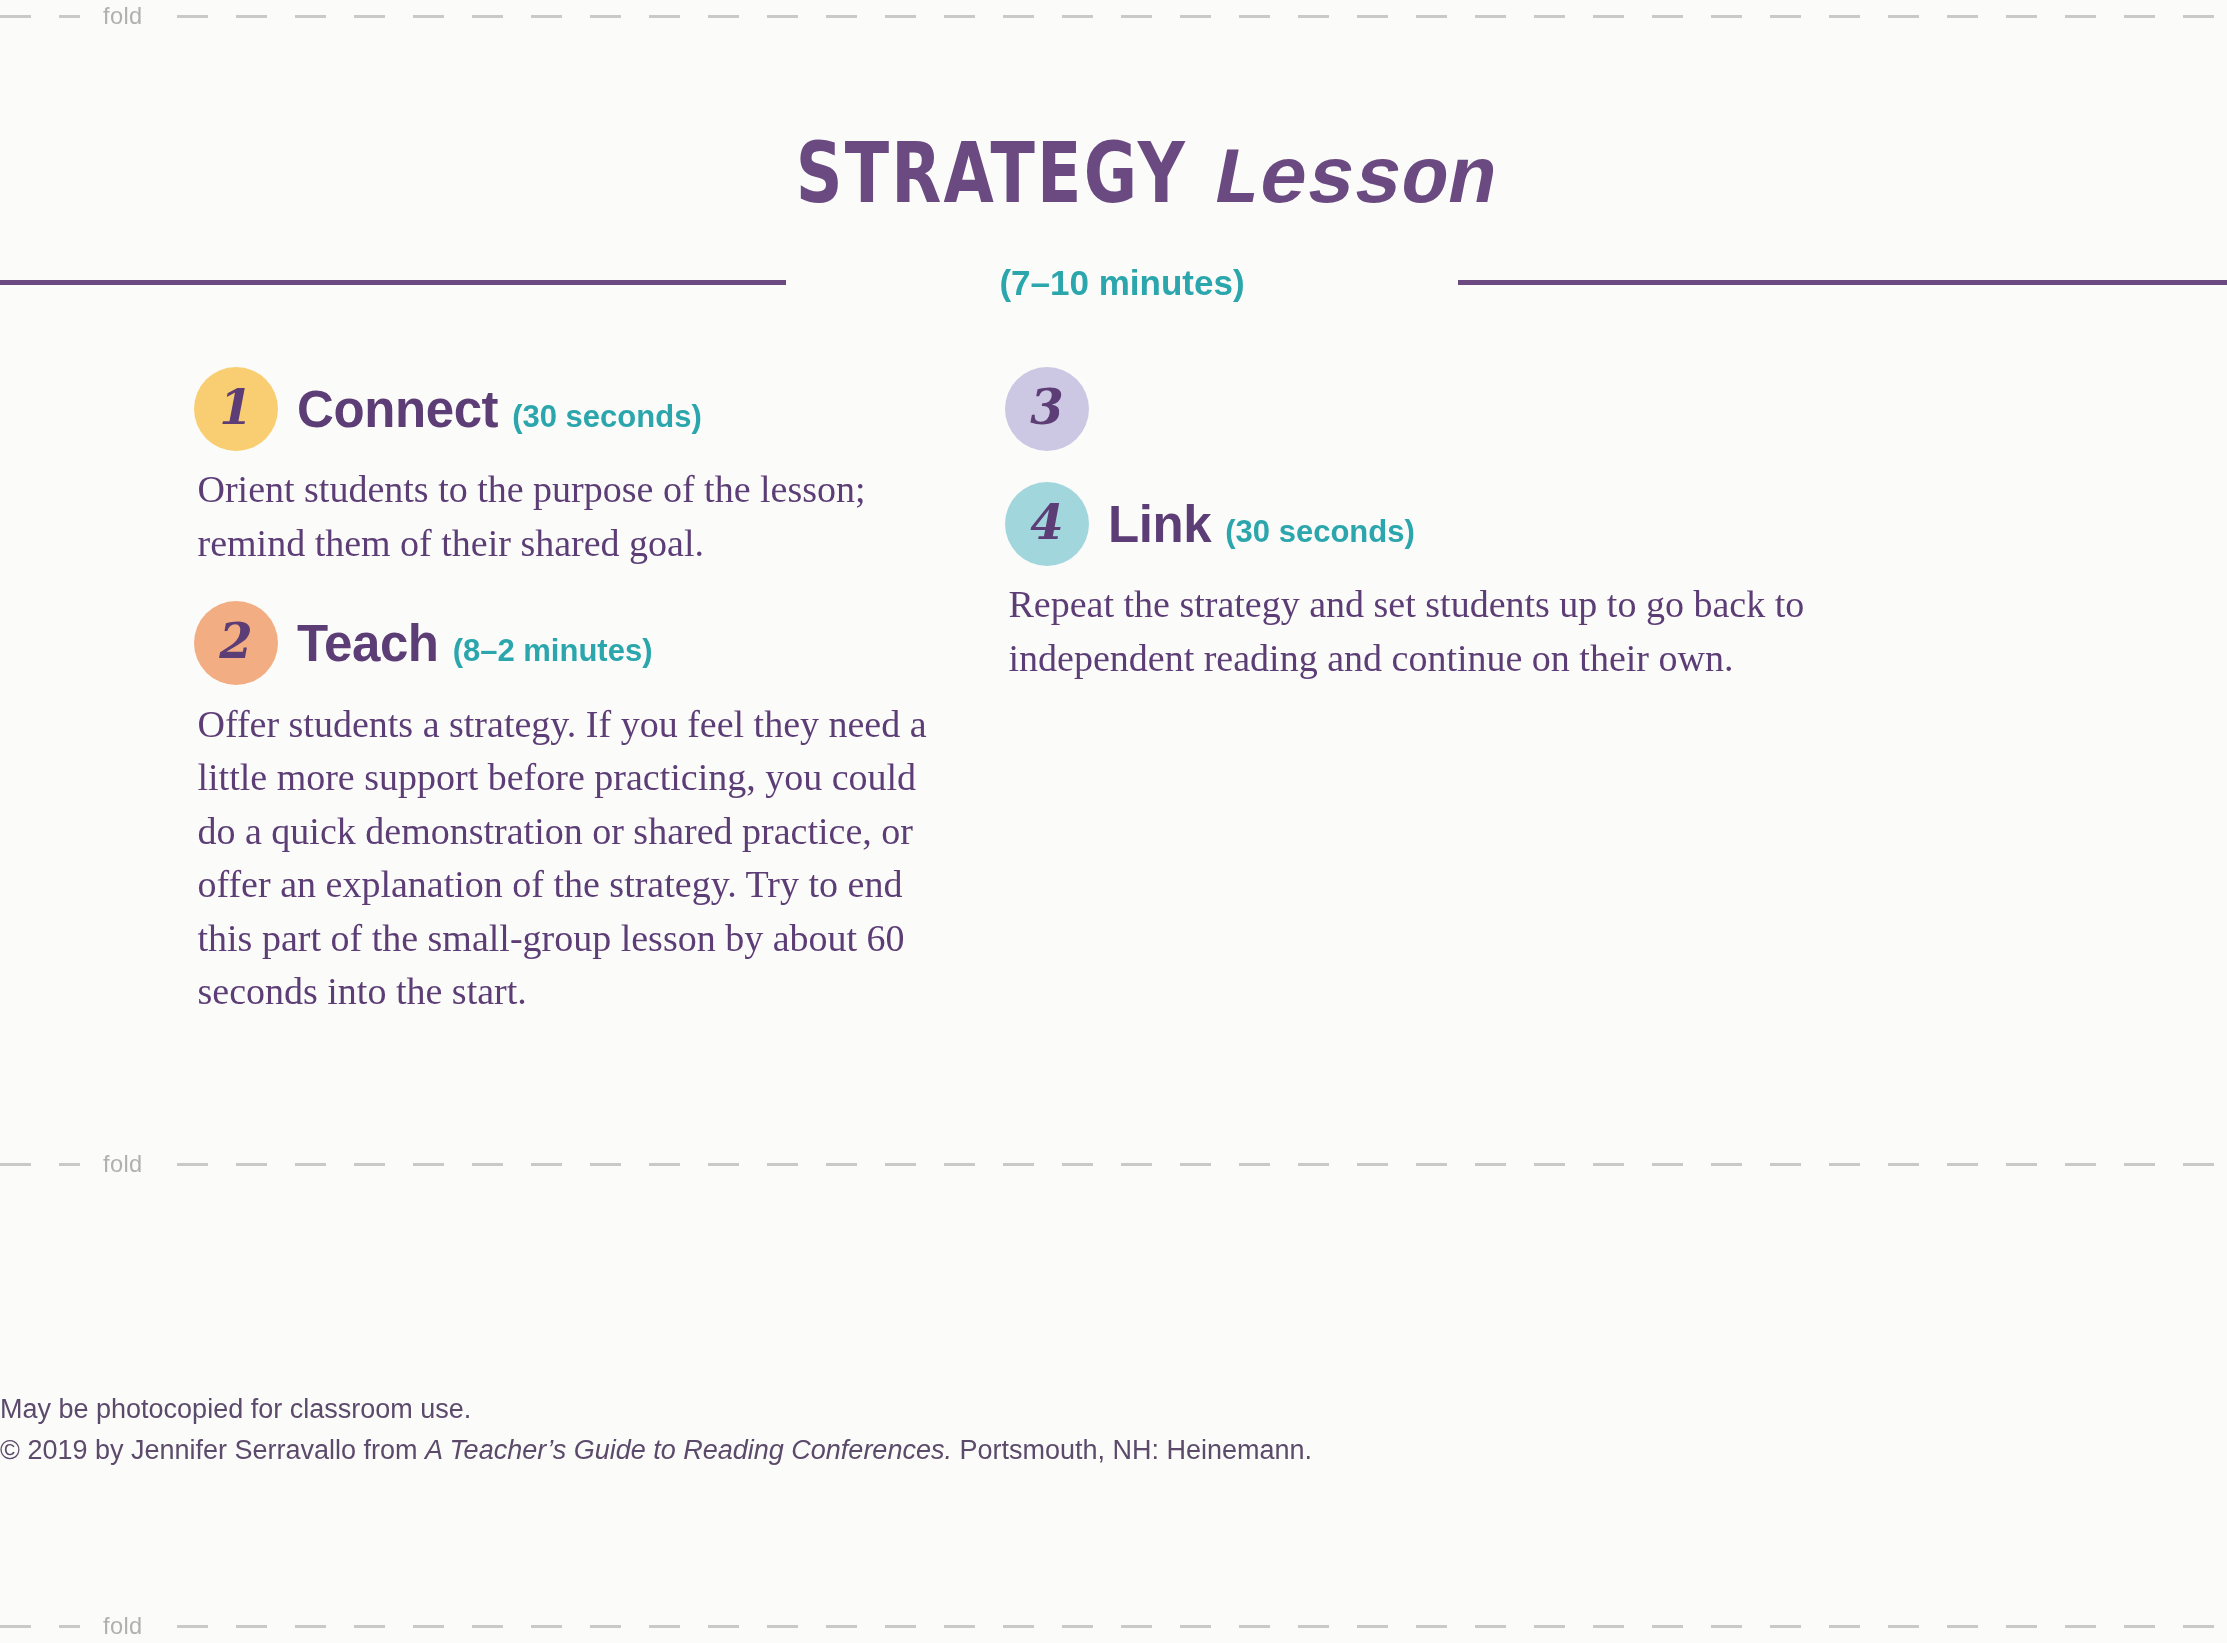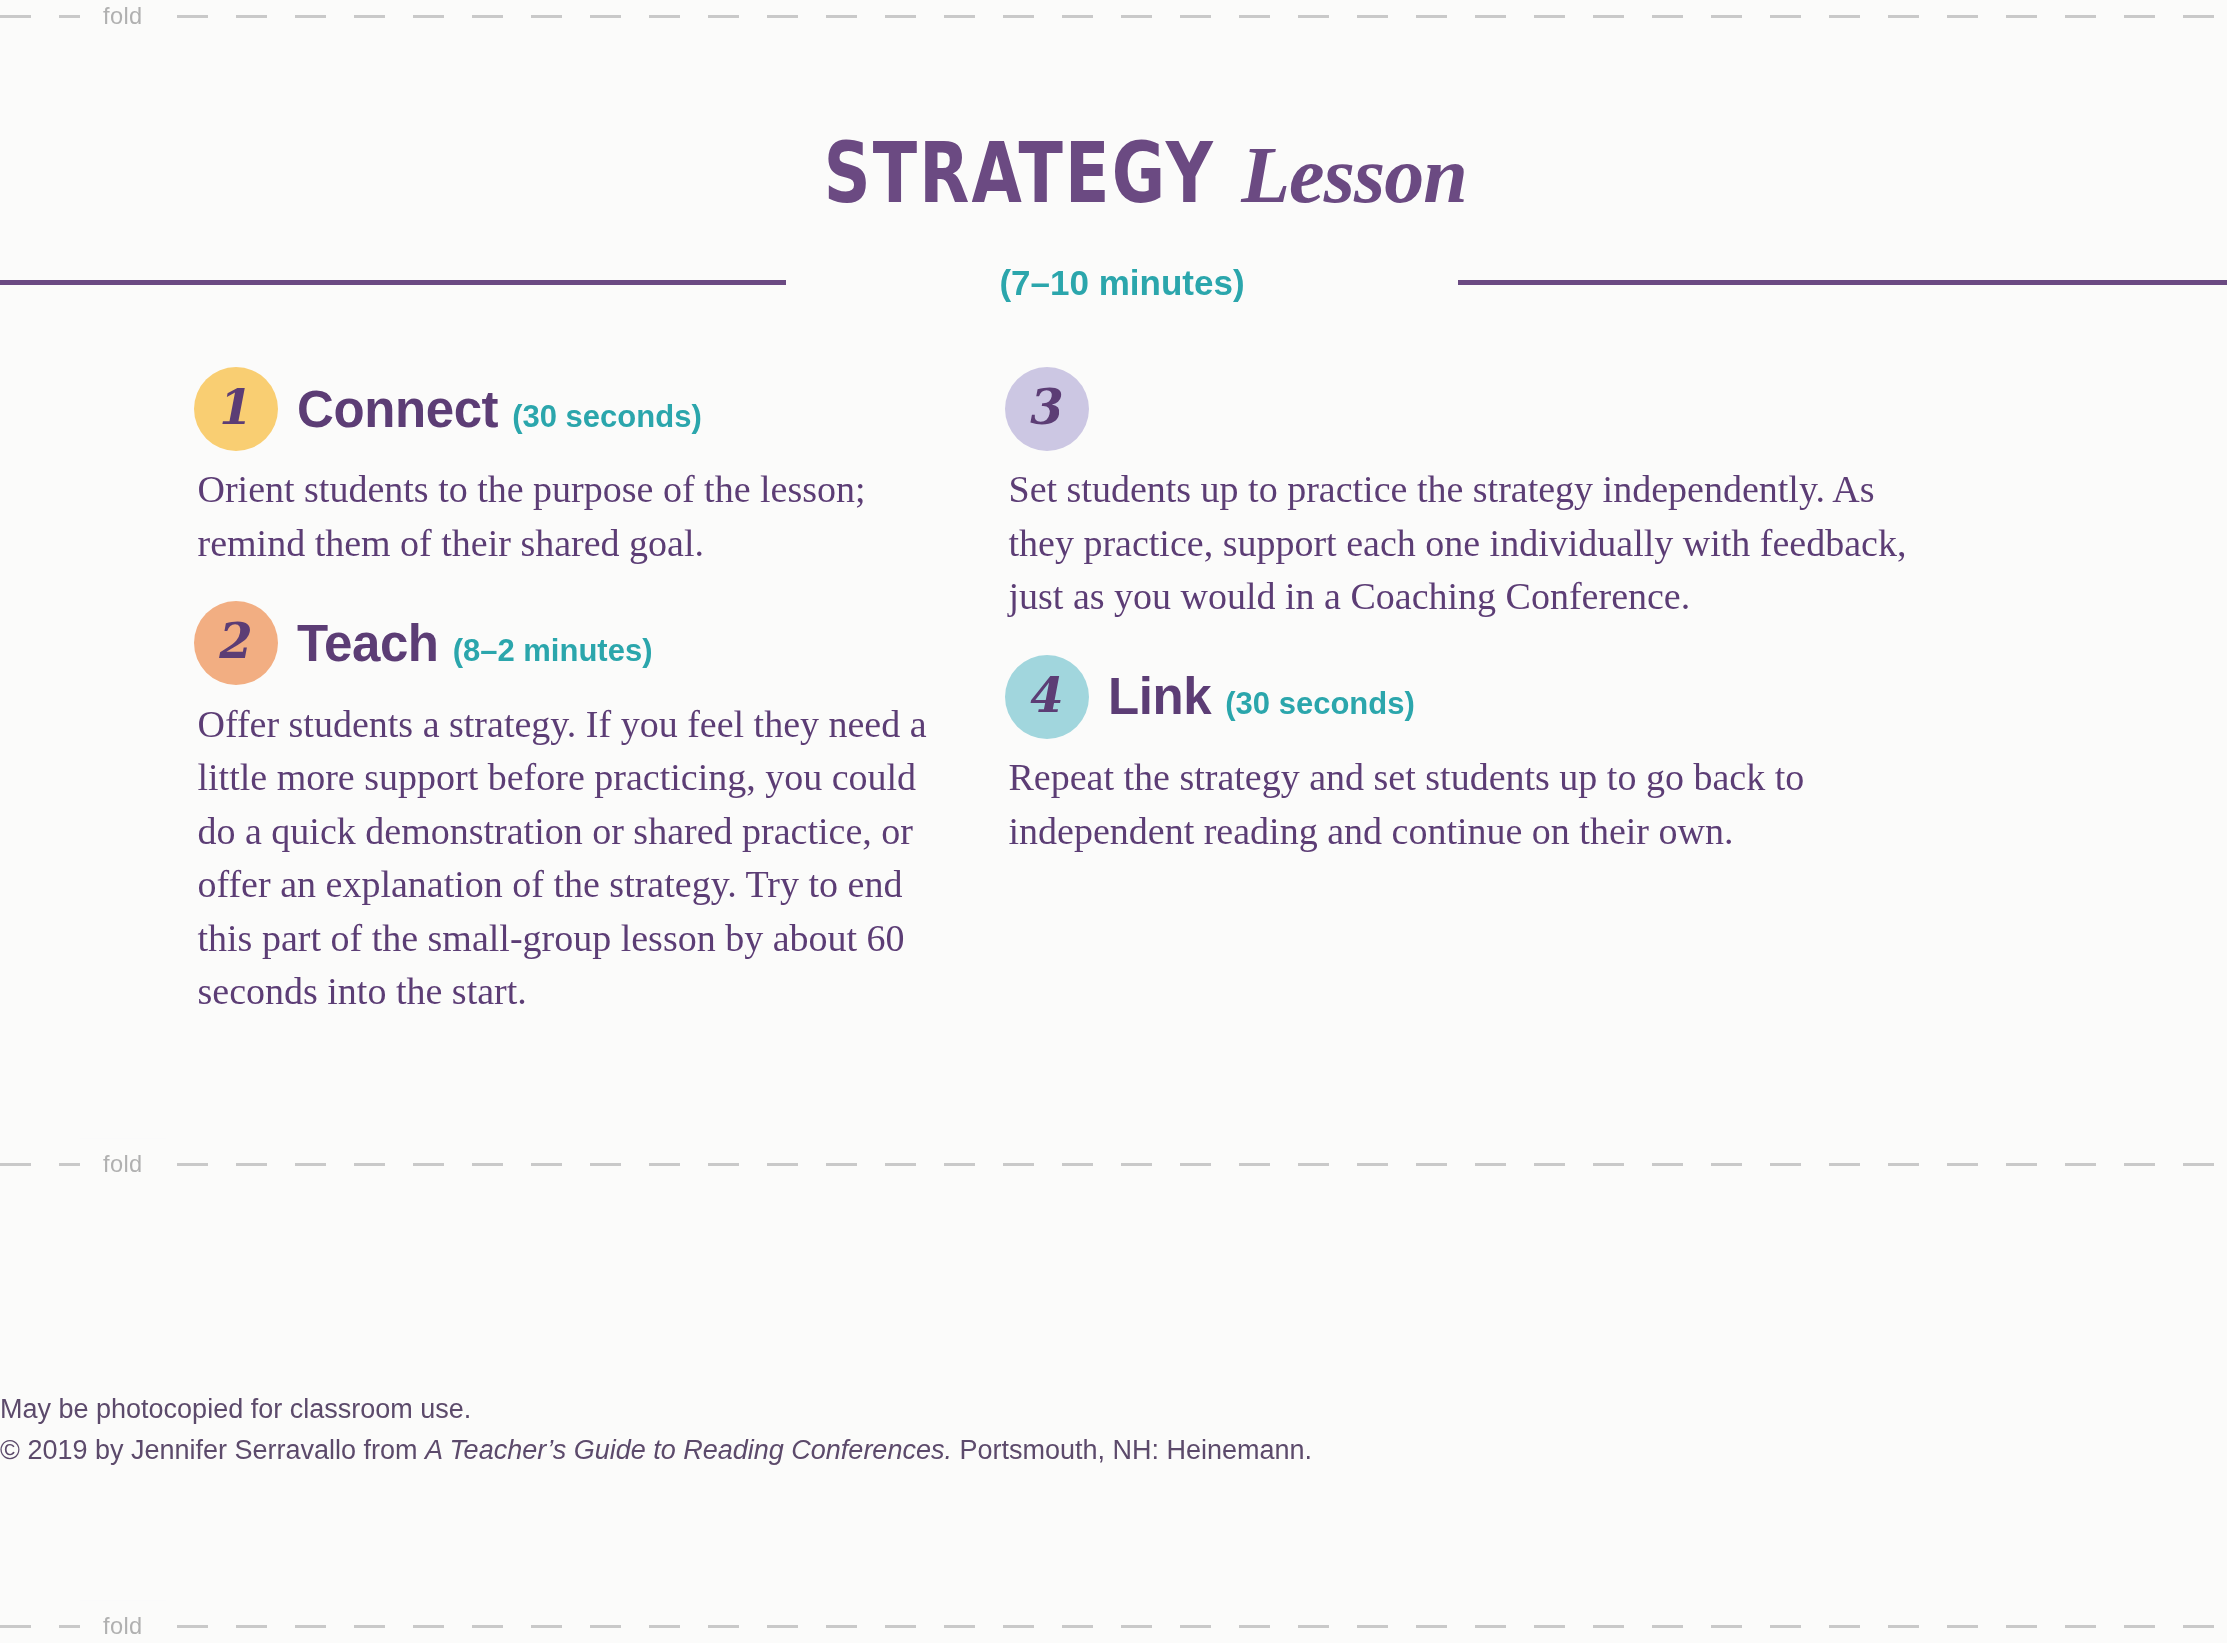--- a/index.html
+++ b/index.html
@@ -70,21 +70,21 @@
     font-weight: 700;
     font-size: 84px;
     letter-spacing: 2.6px;
     color: #6B4A82;
     transform: scaleX(0.86);
     display: inline-block;
     transform-origin: right center;
     vertical-align: baseline;
   }
   .title-script {
-    font-family: Liberation Serif, serif;
+    font-family: Liberation Mono, monospace;
     font-style: italic;
     font-weight: 700;
     font-size: 80px;
     color: #6B4A82;
     display: inline-block;
     margin-left: 26px;
     letter-spacing: -0.9px;
     vertical-align: baseline;
   }
 
@@ -269,21 +269,20 @@
     </div>
 
     <div class="col col-right">
 
       <div class="step gap-after-3">
         <div class="step-head">
           <div class="num-circle" style="background:#CCC7E3">
             <span class="num">3</span>
           </div>
         </div>
-        <p class="step-body">Set students up to practice the strategy independently. As they practice, support each one individually with feedback, just as you would in a Coaching Conference.</p>
       </div>
 
       <div class="step">
         <div class="step-head">
           <div class="num-circle" style="background:#A1D6DD">
             <span class="num">4</span>
           </div>
           <div class="step-title-wrap">
             <span class="step-title">Link</span>
             <span class="step-time">(30 seconds)</span>

